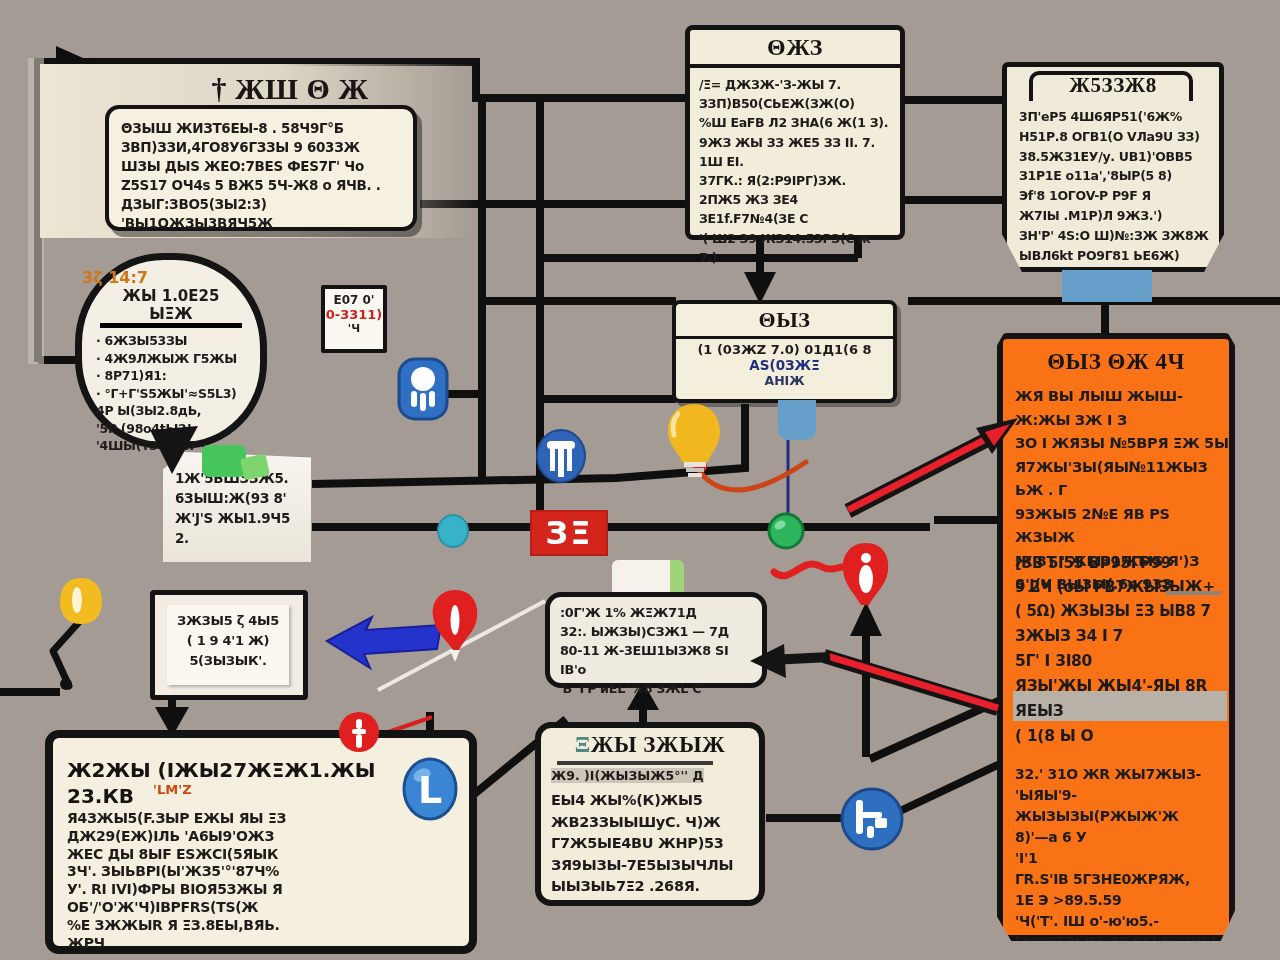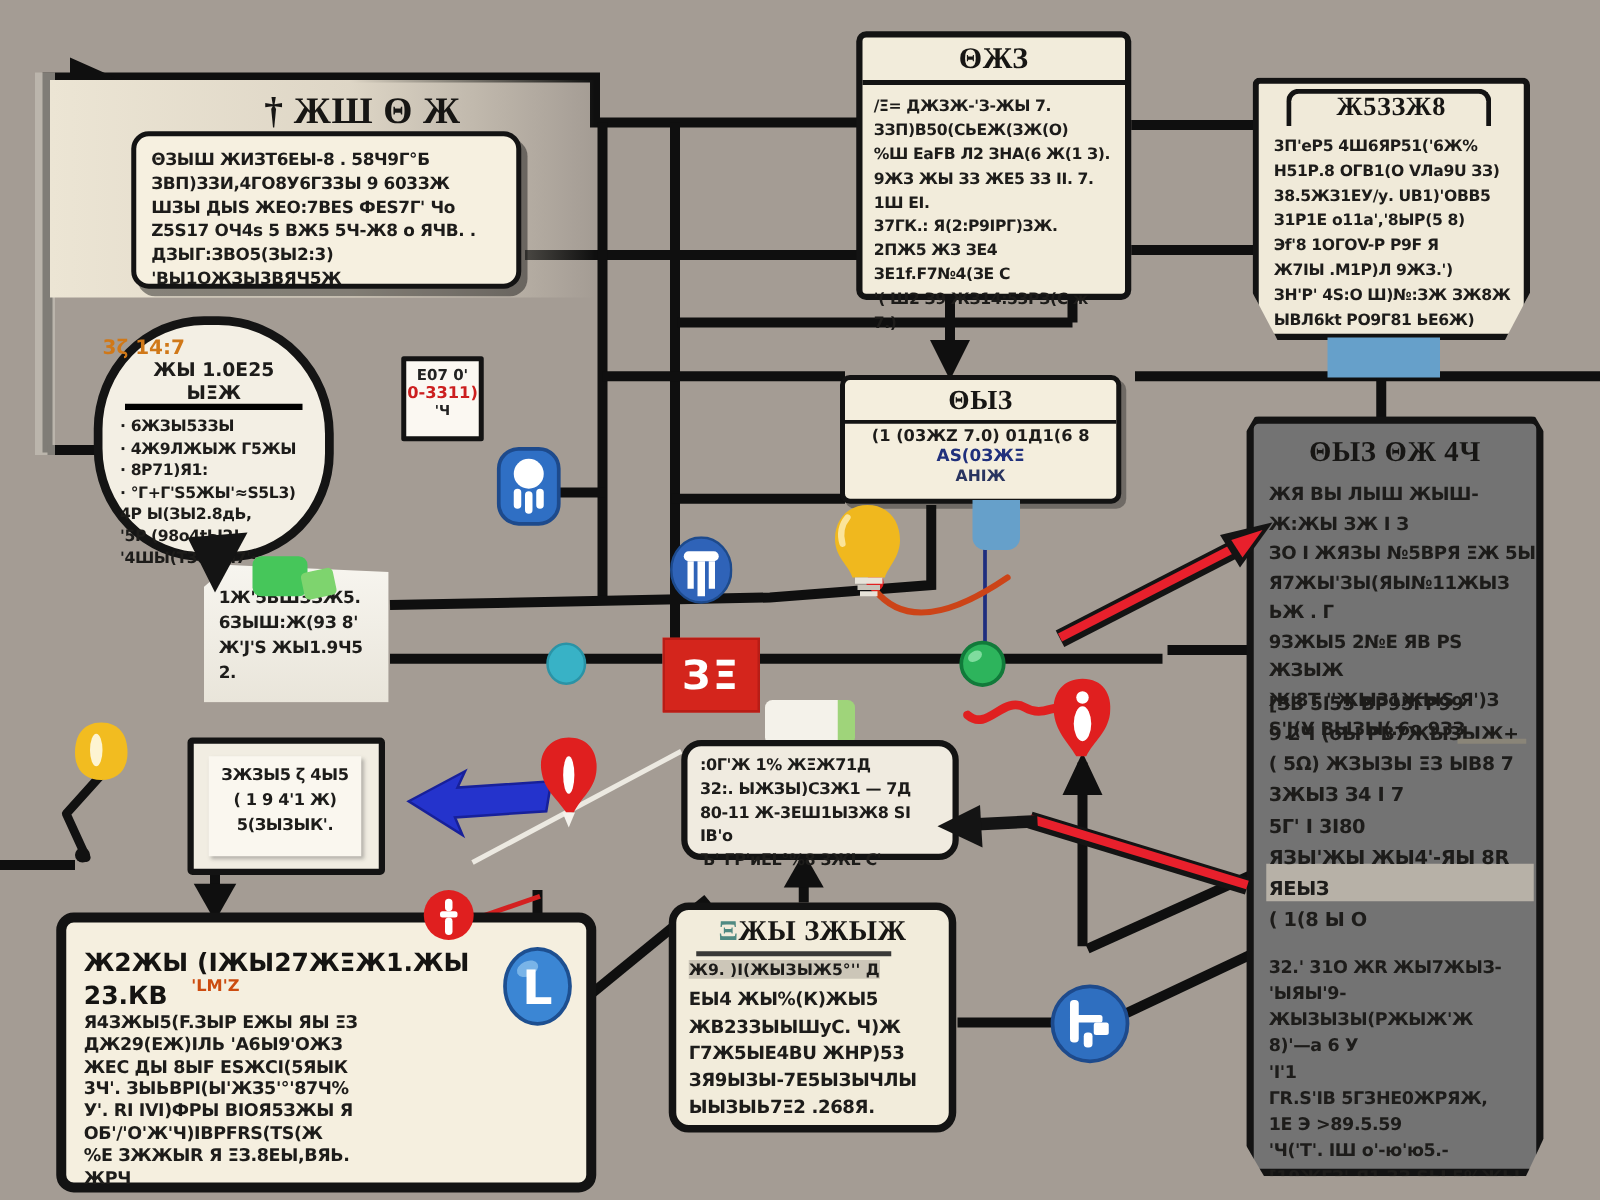--- a/index.html
+++ b/index.html
@@ -178,21 +178,21 @@
     <div class="ttl" style="margin-top:4px;font-size:23px;"><span style="color:#4f8a82;">Ξ</span><span>ЖЫ ЗЖЫЖ</span></div>
     <div class="abs" style="left:16px;top:33px;width:156px;height:4px;background:#3a3a38;"></div>
     <div style="position:absolute;left:10px;top:40px;font-size:12.5px;font-weight:bold;color:#1d1c1a;background:rgba(158,152,142,.45);">Ж9. )I(ЖЫЗЫЖ5°'' Д</div>
     <div class="ml" style="position:absolute;left:10px;top:62px;font-size:14.5px;line-height:21.5px;">ЕЫ4 ЖЫ%(К)ЖЫ5
 ЖВ23ЗЫЫШуС.   Ч)Ж
 Г7Ж5ЫЕ4ВU ЖНР)53
 ЗЯ9ЫЗЫ-7Е5ЫЗЫЧЛЫ
 ЫЫЗЫЬ7Ξ2 .268Я.</div>
   </div>
 
-  <div class="box" style="left:997px;top:333px;width:238px;height:608px;border-width:6px;background:#737373;
+  <div class="box" style="left:997px;top:333px;width:238px;height:608px;border-width:6px;background:#f97316;
        clip-path:polygon(3% 0,97% 0,100% 2%,100% 95%,94% 100%,6% 100%,0 96%,0 2%);">
     <div class="ttl" style="margin-top:10px;font-size:23px;">ΘЫЗ ΘЖ 4Ч</div>
     <div class="ml" style="position:absolute;left:12px;top:46px;font-size:14.5px;line-height:23.5px;">ЖЯ ВЫ ЛЫШ ЖЫШ-Ж:ЖЫ ЗЖ I З
 ЗО I ЖЯЗЫ №5ВРЯ ΞЖ 5Ы
 Я7ЖЫ'ЗЫ(ЯЫ№11ЖЫЗ ЬЖ . Г
 9ЗЖЫ5 2№Е ЯВ РS ЖЗЫЖ
 Ж'8Т ''ЖЫ31ЖЫS Я')З
 S'J(У ВЫЗЫ(.6о 9ЗЗ</div>
     <div class="ml" style="position:absolute;left:12px;top:212px;font-size:15px;line-height:24px;">[ЗВ 5I55 ВР95ГР99
  9 2Ч (оЫ РВ7ЖЫЗЫЖ+
@@ -206,21 +206,21 @@
     <div class="ml" style="position:absolute;left:12px;top:425px;font-size:14px;line-height:21px;"> 32.' 31О ЖR ЖЫ7ЖЫЗ-
 'ЫЯЫ'9- ЖЫЗЫЗЫ(РЖЫЖ'Ж
 8)'—а 6 У
 'I'1
 ГR.S'IВ 5ГЗНЕ0ЖРЯЖ,
 1Е Э &gt;89.5.59
 'Ч('Т'.   IШ о'-ю'ю5.-
 [19ЖГЗ'-Я1 ЗЗ SЫ 5%ЖЫ Т.IР(IЖ</div>
   </div>
 
-  <div class="abs z3" style="left:530px;top:510px;width:78px;height:60px;background:#d4251c;display:flex;align-items:center;justify-content:center;box-shadow:0 0 0 2px #b81d16 inset;">
+  <div class="abs z3" style="left:530px;top:510px;width:78px;height:46px;background:#d4251c;display:flex;align-items:center;justify-content:center;box-shadow:0 0 0 2px #b81d16 inset;">
     <span style="color:#fff;font-size:32px;font-weight:bold;letter-spacing:2px;">ЗΞ</span>
   </div>
 
   <div class="abs" style="left:612px;top:560px;width:72px;height:36px;background:#f4f2ea;border-radius:6px;z-index:1;border-right:14px solid #9fd47a;"></div>
 
   <svg class="icon" style="left:0;top:0;pointer-events:none;" width="1280" height="960">
 
     <g>
       <line x1="848" y1="511" x2="996" y2="435" stroke="#141414" stroke-width="15"></line>
       <line x1="848" y1="510" x2="990" y2="437" stroke="#e8202c" stroke-width="7"></line>

